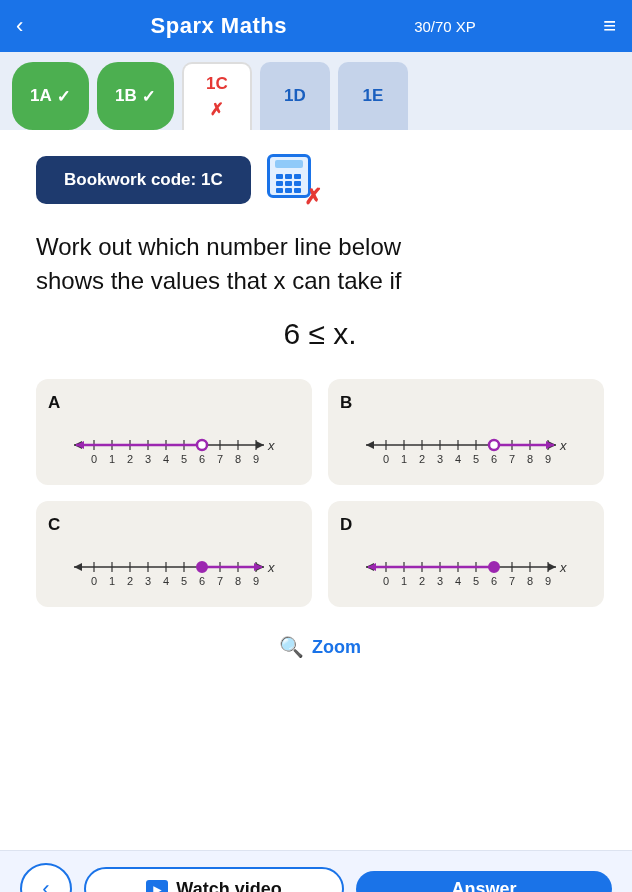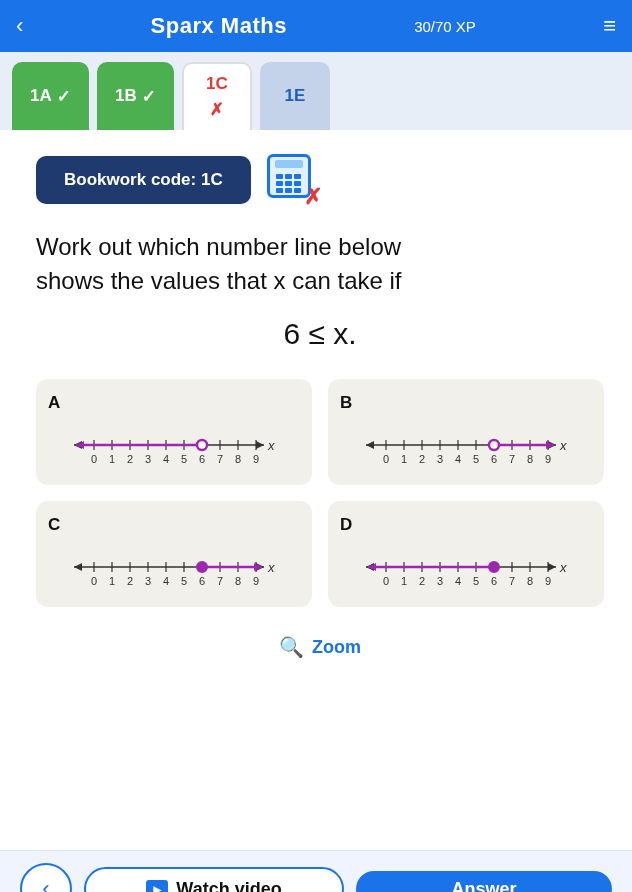--- a/index.html
+++ b/index.html
@@ -56,20 +56,21 @@
       cursor: pointer;
       display: flex;
       align-items: center;
       gap: 5px;
       min-width: 70px;
       justify-content: center;
     }
     .tab-done {
       background: #4caf50;
       color: white;
+      border-radius: 21px;
     }
     .tab-active {
       background: #fff;
       color: #e53935;
       border: 2px solid #ddd;
       border-bottom: none;
       flex-direction: column;
     }
     .tab-inactive {
       background: #c5d3ea;
@@ -285,20 +286,23 @@
     <span>1A</span>
     <span>✓</span>
   </div>
   <div class="tab tab-done">
     <span>1B</span>
     <span>✓</span>
   </div>
   <div class="tab tab-active">
     <span>1C</span>
     <span class="tab-x">✗</span>
+  </div>
+  <div class="tab tab-inactive">
+    <span>1D</span>
   </div>
   <div class="tab tab-inactive">
     <span>1E</span>
   </div>
 </div>
 
 <div class="main">
 
   <div class="bookwork-row">
     <div class="bookwork-badge">Bookwork code: 1C</div>

